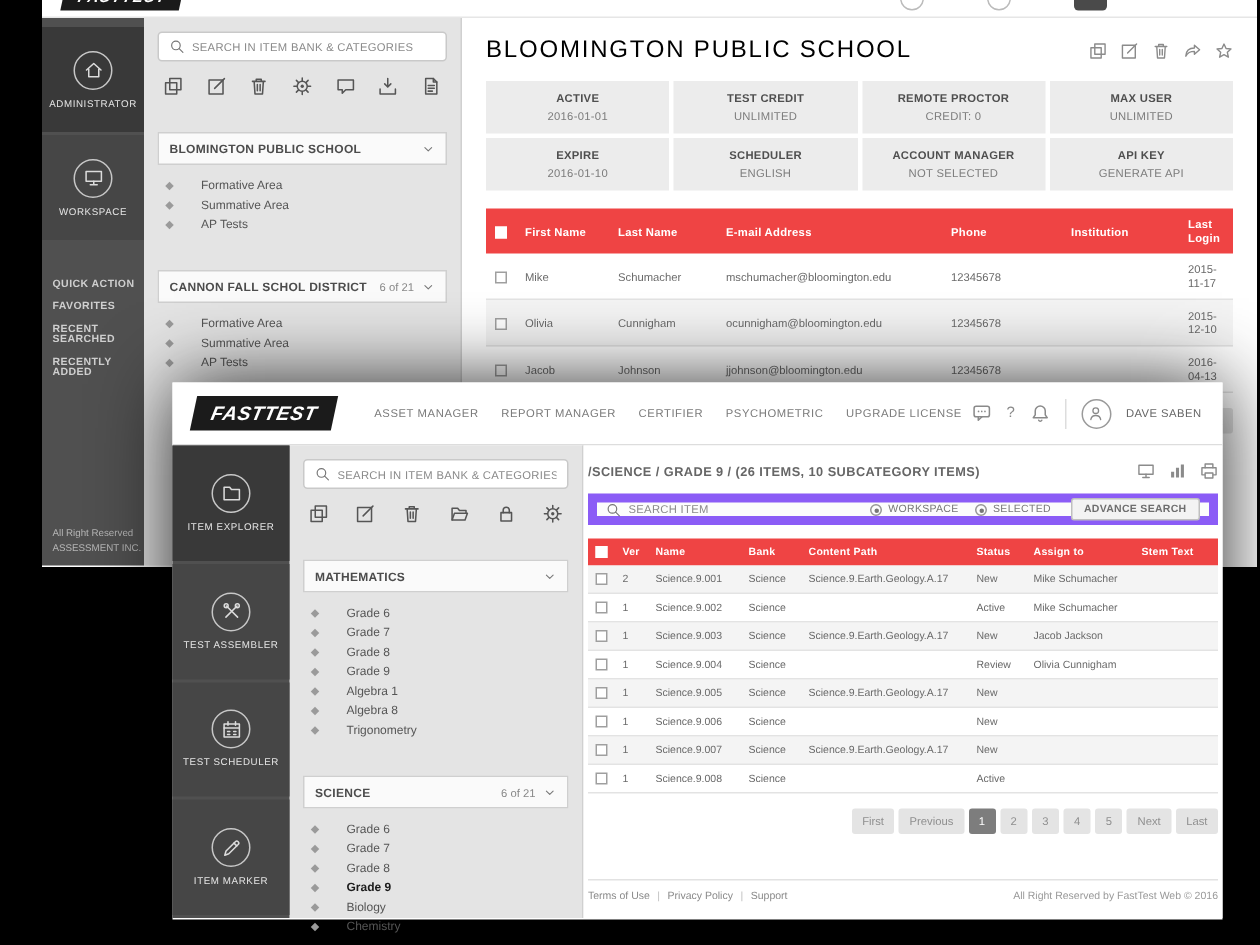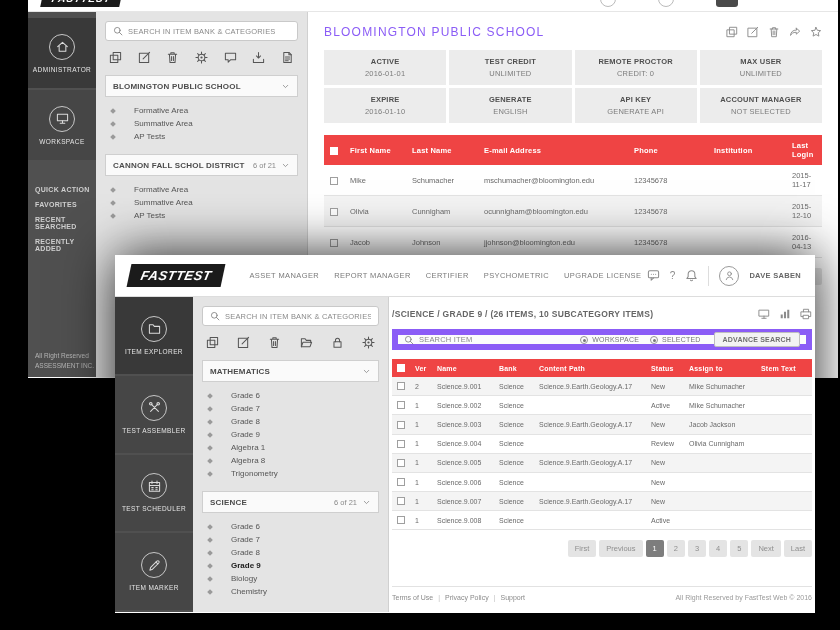--- a/index.html
+++ b/index.html
@@ -17,21 +17,21 @@
   .tile-icon{width:26px;height:26px;border:1px solid #c7c7c7;border-radius:50%;display:flex;align-items:center;justify-content:center;color:#dcdcdc}
   .tile-icon .icon{width:13px;height:13px}
   .tile-label{font-size:6.5px;color:#e4e4e4;letter-spacing:.4px;text-align:center}
 
   .panel{background:#e4e4e4;padding:9px;border-right:1px solid #d0d0d0}
   .search-box{height:20px;background:#fff;border:1px solid #c9c9c9;border-radius:3px;display:flex;align-items:center;gap:5px;padding:0 7px}
   .search-input{border:none;outline:none;background:transparent;flex:1;font-family:inherit;font-size:7.5px;color:#666;letter-spacing:.2px;min-width:0}
   .search-input::placeholder{color:#8a8a8a}
   .toolbar{display:flex;justify-content:space-between;align-items:center;padding:10px 4px 9px;color:#555}
   .toolbar .icon{width:13px;height:13px;cursor:pointer}
-  .acc-header{height:22px;background:#fafafa;border:1px solid #cfcfcf;display:flex;align-items:center;justify-content:space-between;padding:0 7px;margin-top:2px;cursor:pointer}
+  .acc-header{height:22px;background:#fafafa;border:1px solid #cfcfcf;display:flex;align-items:center;justify-content:space-between;padding:0 7px;margin-top:15px;cursor:pointer}
   .acc-title{font-size:8px;font-weight:bold;color:#4c4c4c;letter-spacing:.2px}
   .acc-right{display:flex;align-items:center;gap:5px}
   .acc-count{font-size:7.5px;color:#888}
   .chev{width:9px;height:9px;color:#777}
   .acc-list{padding:7px 6px 9px}
   .tree-item{display:flex;align-items:center;gap:19px;padding:2px 0;cursor:pointer}
   .bullet{width:4px;height:4px;background:#9a9a9a;transform:rotate(45deg);flex:none}
   .tree-label{font-size:8px;color:#555}
   .tree-item.active .tree-label{font-weight:bold;color:#1c1c1c}
 
@@ -57,21 +57,21 @@
   .bw-body{display:flex;height:365px}
   .bw-sidebar{width:68px}
   #bw-tiles .tile{height:70px}
   #bw-tiles .tile:first-child{margin-top:6px}
   .side-links{margin-top:24px;display:flex;flex-direction:column;gap:8px;padding-left:7px}
   .side-link{font-size:7px;font-weight:bold;color:#cfcfcf;letter-spacing:.3px;cursor:pointer}
   .sidebar-footer{position:absolute;bottom:6px;left:7px;font-size:6.5px;color:#b5b5b5;line-height:10px}
   .bw-panel{width:212px}
   .bw-main{flex:1;padding:13px 16px;background:#fff}
   .main-title-row{display:flex;align-items:center;justify-content:space-between}
-  .main-title{font-size:12px;color:#8b5cf6;letter-spacing:1.2px}
+  .main-title{font-size:16px;color:#000000;letter-spacing:1.2px}
   .info-grid{display:grid;grid-template-columns:repeat(4,1fr);gap:3px;margin:11px 0 12px}
   .info-cell{background:#ececec;padding:7px 4px;text-align:center;cursor:default}
   .info-label{font-size:7.5px;font-weight:bold;color:#4f4f4f;letter-spacing:.2px}
   .info-value{font-size:7.5px;color:#7c7c7c;margin-top:3px;letter-spacing:.2px}
   #bw-table tbody tr:nth-child(even){background:#f4f4f4}
   #bw-table th:nth-child(2){width:62px}
   #bw-table th:nth-child(3){width:72px}
   #bw-table th:nth-child(4){width:150px}
   #bw-table th:nth-child(5){width:80px}
   #bw-table th:nth-child(6){width:78px}
@@ -81,21 +81,21 @@
   .fw-header{height:42px;display:flex;align-items:center;padding:0 14px;border-bottom:1px solid #ddd;background:#fff}
   .fw-logo{background:#1b1b1b;color:#fff;font-style:italic;font-weight:bold;font-size:13px;letter-spacing:.5px;padding:4px 12px;transform:skewX(-12deg);cursor:pointer}
   .fw-nav{display:flex;gap:15px;margin-left:26px}
   .nav-link{font-size:7.5px;color:#7a7a7a;letter-spacing:.4px;cursor:pointer}
   .fw-header-right{margin-left:auto;display:flex;align-items:center;gap:10px;color:#8a8a8a}
   .fw-header-right .icon{width:13px;height:13px;cursor:pointer}
   .help{font-size:10px;color:#8a8a8a;cursor:pointer}
   .header-divider{width:1px;height:20px;background:#ddd}
   .avatar{width:20px;height:20px;border:1px solid #9a9a9a;border-radius:50%;display:flex;align-items:center;justify-content:center;color:#8a8a8a;cursor:pointer}
   .avatar .icon{width:11px;height:11px}
-  .user-name{font-size:7.5px;font-weight:bold;color:#666;letter-spacing:.3px;cursor:pointer}
+  .user-name{font-size:7.5px;font-weight:normal;color:#666;letter-spacing:.3px;cursor:pointer}
   .fw-body{display:flex;height:315px}
   .fw-sidebar{width:78px}
   .fw-sidebar .tile{height:77px}
   .fw-panel{width:196px}
   .fw-main{flex:1;padding:11px 3px;display:flex;flex-direction:column;background:#fff;min-width:0}
   .breadcrumb-row{display:flex;align-items:center;justify-content:space-between}
   .breadcrumb{font-size:8.5px;font-weight:bold;color:#666;letter-spacing:.3px}
   .search-row{border:6px solid #8b5cf6;background:#fcfcfc;height:21px;display:flex;align-items:center;gap:5px;padding:0 6px;margin-top:9px}
   .fw-search-input{flex:0 0 150px}
   .filters{display:flex;align-items:center;gap:11px;margin-left:auto;margin-right:8px}
@@ -322,30 +322,30 @@
             </div>
             <div class="info-cell">
               <div class="info-label">MAX USER</div>
               <div class="info-value">UNLIMITED</div>
             </div>
             <div class="info-cell">
               <div class="info-label">EXPIRE</div>
               <div class="info-value">2016-01-10</div>
             </div>
             <div class="info-cell">
-              <div class="info-label">GENERATE</div>
+              <div class="info-label">SCHEDULER</div>
               <div class="info-value">ENGLISH</div>
+            </div>
+            <div class="info-cell">
+              <div class="info-label">ACCOUNT MANAGER</div>
+              <div class="info-value">NOT SELECTED</div>
             </div>
             <div class="info-cell">
               <div class="info-label">API KEY</div>
               <div class="info-value">GENERATE API</div>
-            </div>
-            <div class="info-cell">
-              <div class="info-label">ACCOUNT MANAGER</div>
-              <div class="info-value">NOT SELECTED</div>
             </div>
           </div>
         <div id="bw-table" data-table="back.main.table">
             <table class="data-table">
               <thead>
                 <tr>
                   <th class="check-col"><span class="checkbox"></span></th>
                   <th>First Name</th>
                   <th>Last Name</th>
                   <th>E-mail Address</th>

